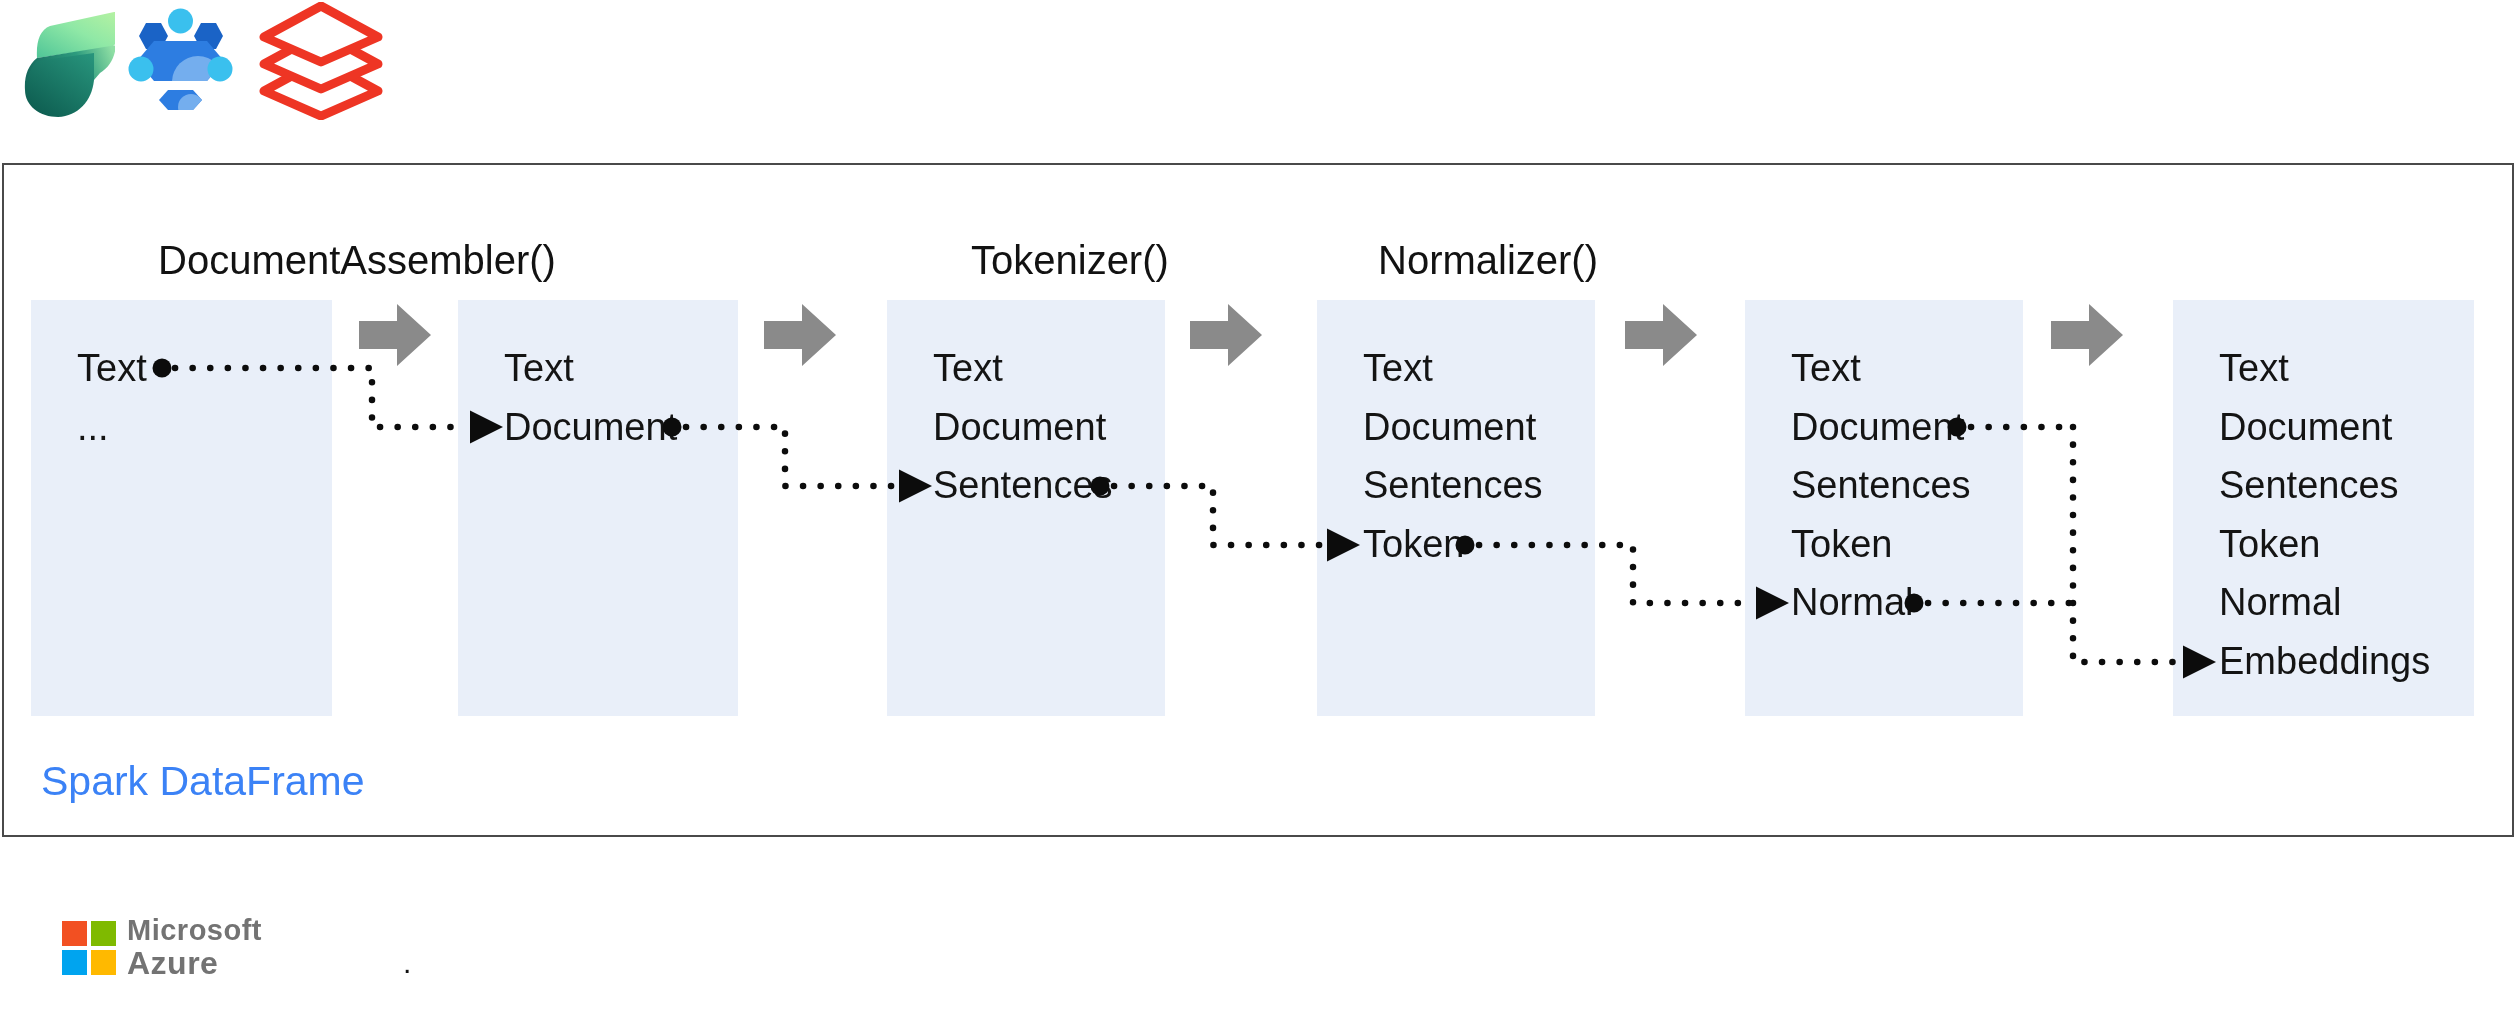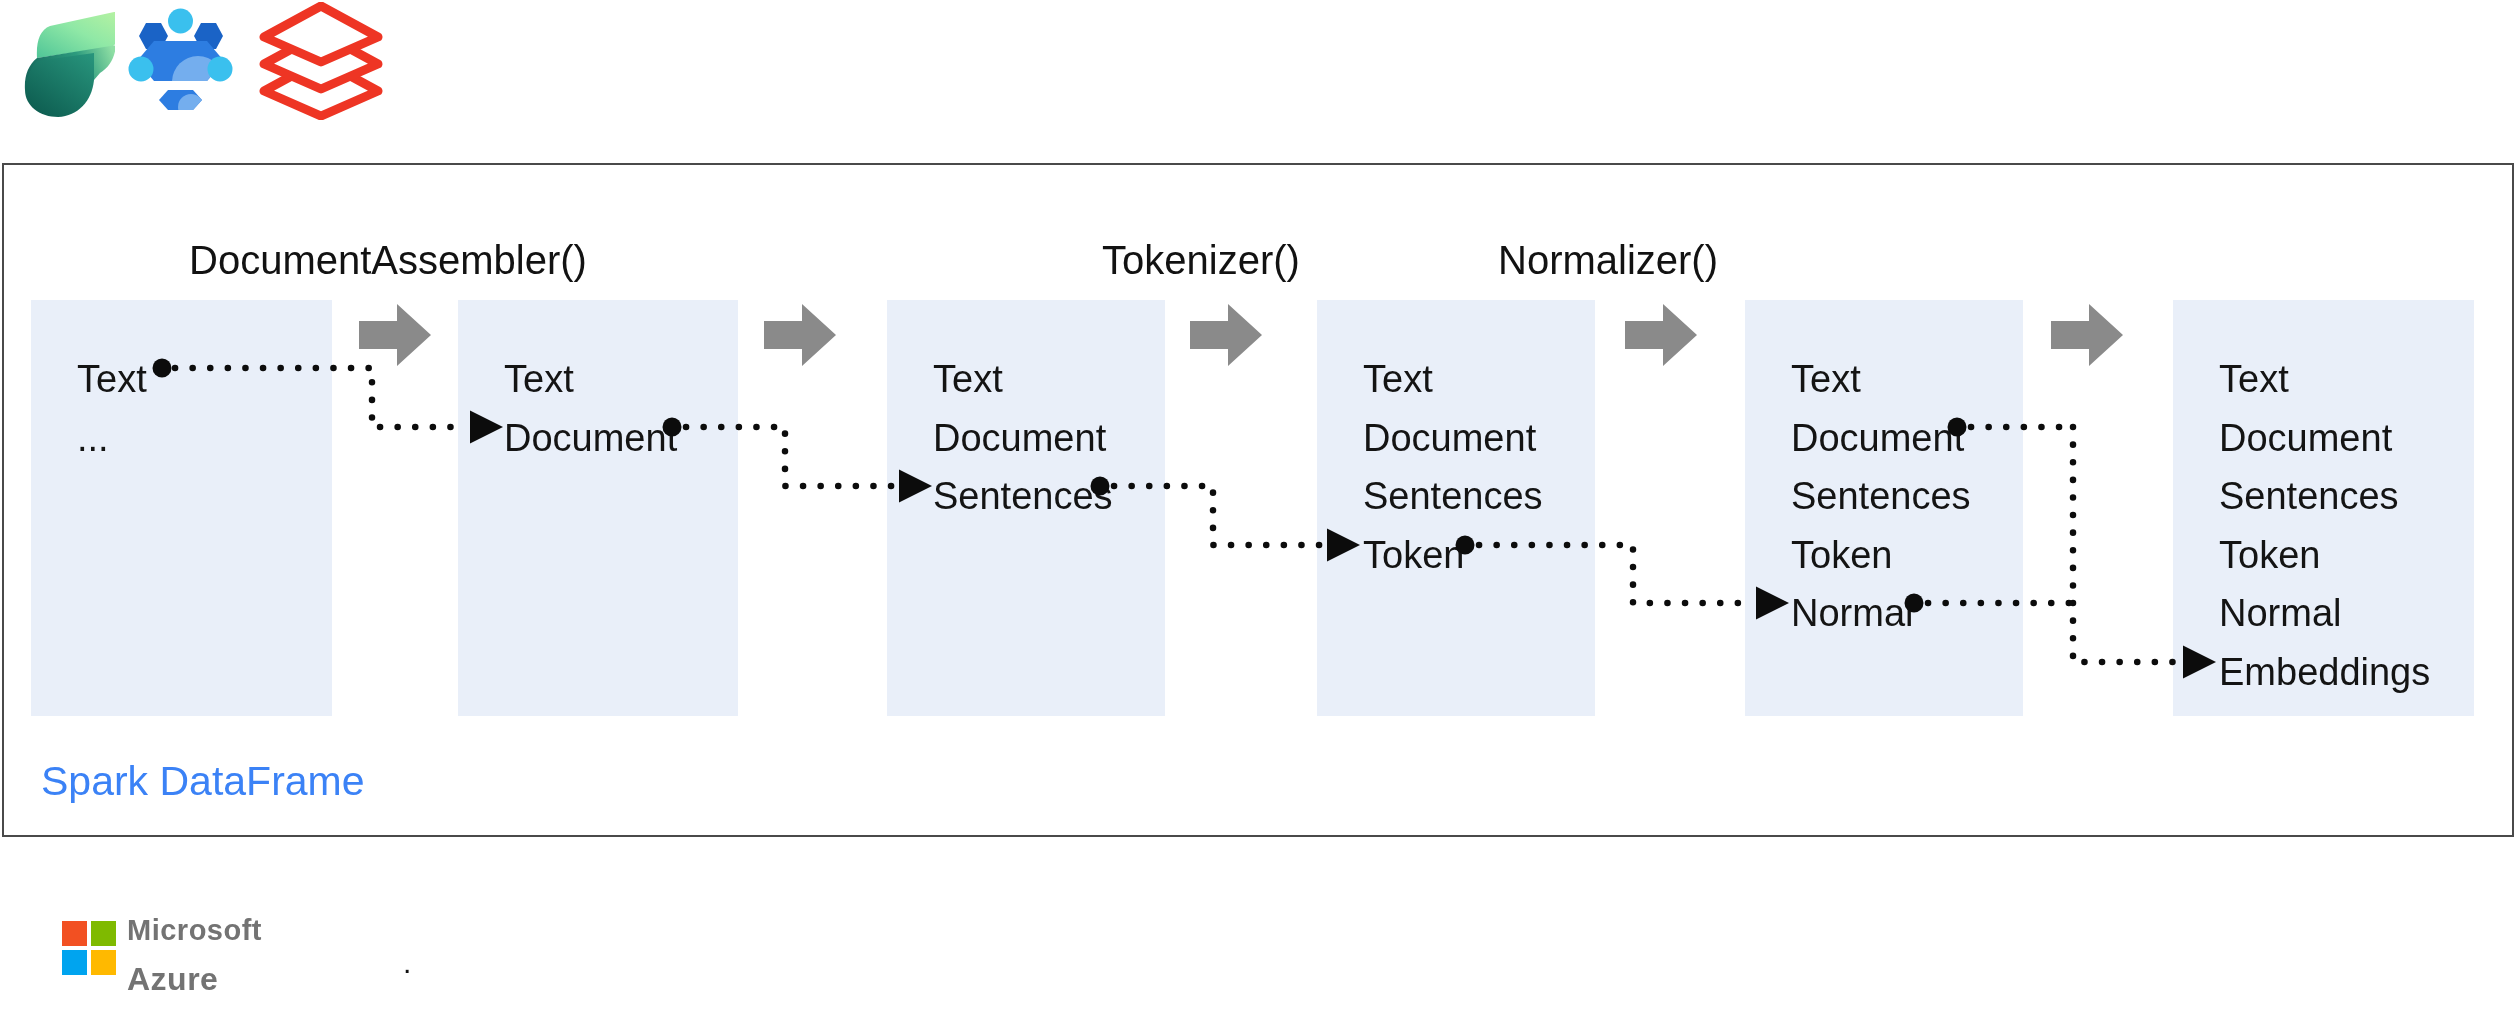--- a/index.html
+++ b/index.html
@@ -10,39 +10,39 @@
   .logo{position:absolute;}
   #fabric-logo{left:12px;top:5px;}
   #synapse-logo{left:128px;top:8px;}
   #databricks-logo{left:256px;top:2px;}
 
   
   #diagram-frame{position:absolute;left:2px;top:163px;width:2512px;height:674px;
     border:2px solid #4a4a4a;box-sizing:border-box;background:#ffffff;}
 
   
-  .stage-label{position:absolute;top:238px;width:460px;text-align:center;
+  .stage-label{position:absolute;top:238px;width:460px;
     font-size:40px;color:#121212;white-space:nowrap;}
 
   
   .frame-box{position:absolute;top:300px;height:416px;background:#e9eff9;}
-  .frame-rows{padding-top:50px;}
+  .frame-rows{padding-top:39px;}
   .frame-row{height:58.6px;line-height:58.6px;padding-left:46px;
     font-size:38px;color:#141414;white-space:nowrap;}
 
   
   #caption{position:absolute;left:41px;top:758px;font-size:41px;color:#3b82f6;}
   #overlay{position:absolute;left:0;top:0;pointer-events:none;}
 
   
   #ms-logo{position:absolute;left:62px;top:921px;}
   .ms-sq{position:absolute;width:25px;height:25px;}
   #ms-text{position:absolute;left:127px;top:916px;color:#737373;line-height:1.0;}
   #ms-text .l1{font-size:29px;font-weight:700;letter-spacing:0.5px;}
-  #ms-text .l2{font-size:32px;font-weight:600;margin-top:18px;letter-spacing:0.5px;}
+  #ms-text .l2{font-size:32px;font-weight:600;margin-top:2px;letter-spacing:0.5px;}
   #footer-period{position:absolute;left:403px;top:946px;font-size:30px;color:#111;}
 </style>
 </head>
 <body>
 
 <div id="page">
 
   <svg id="fabric-logo" class="logo" width="103" height="112" viewBox="0 0 103 112">
     <defs>
       <linearGradient id="fabTop" x1="0" y1="1" x2="1" y2="0">

